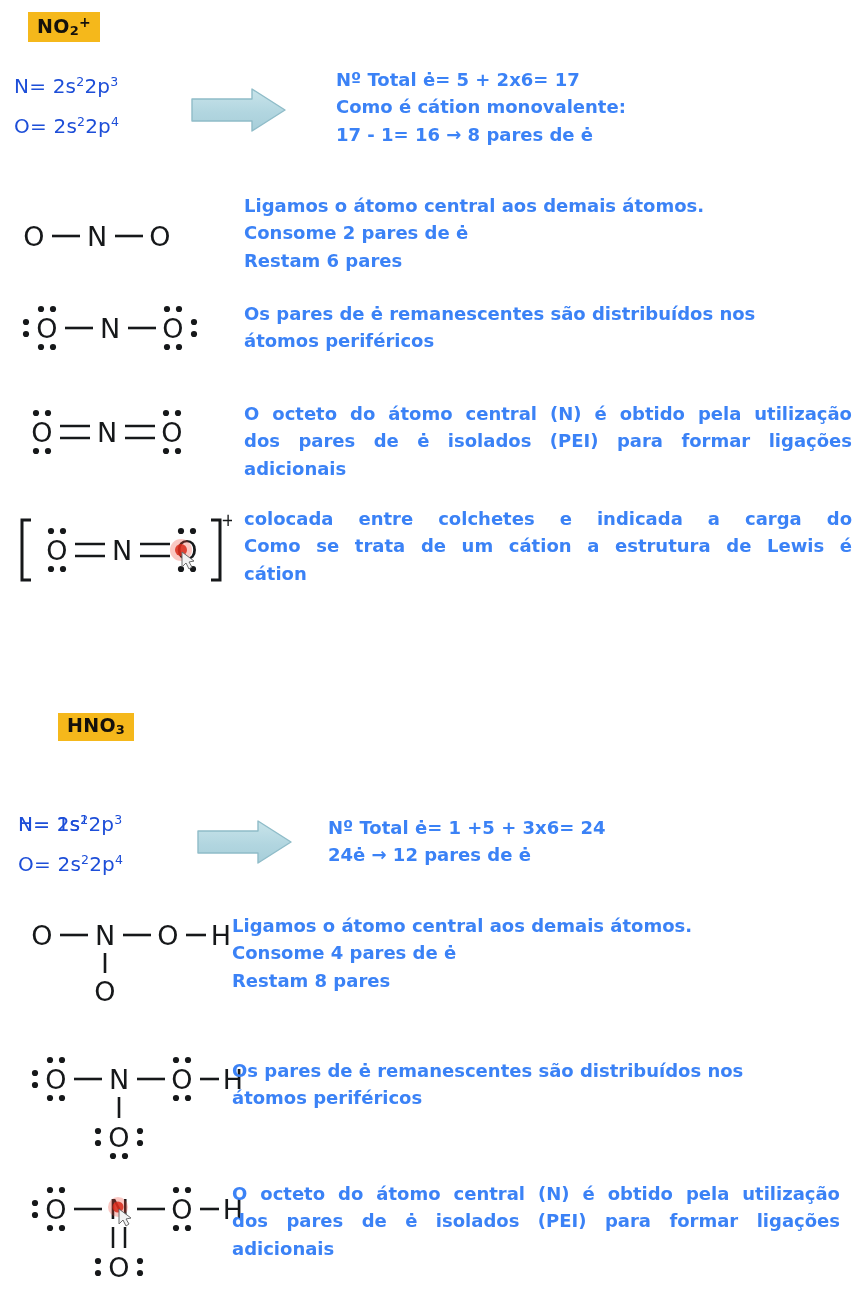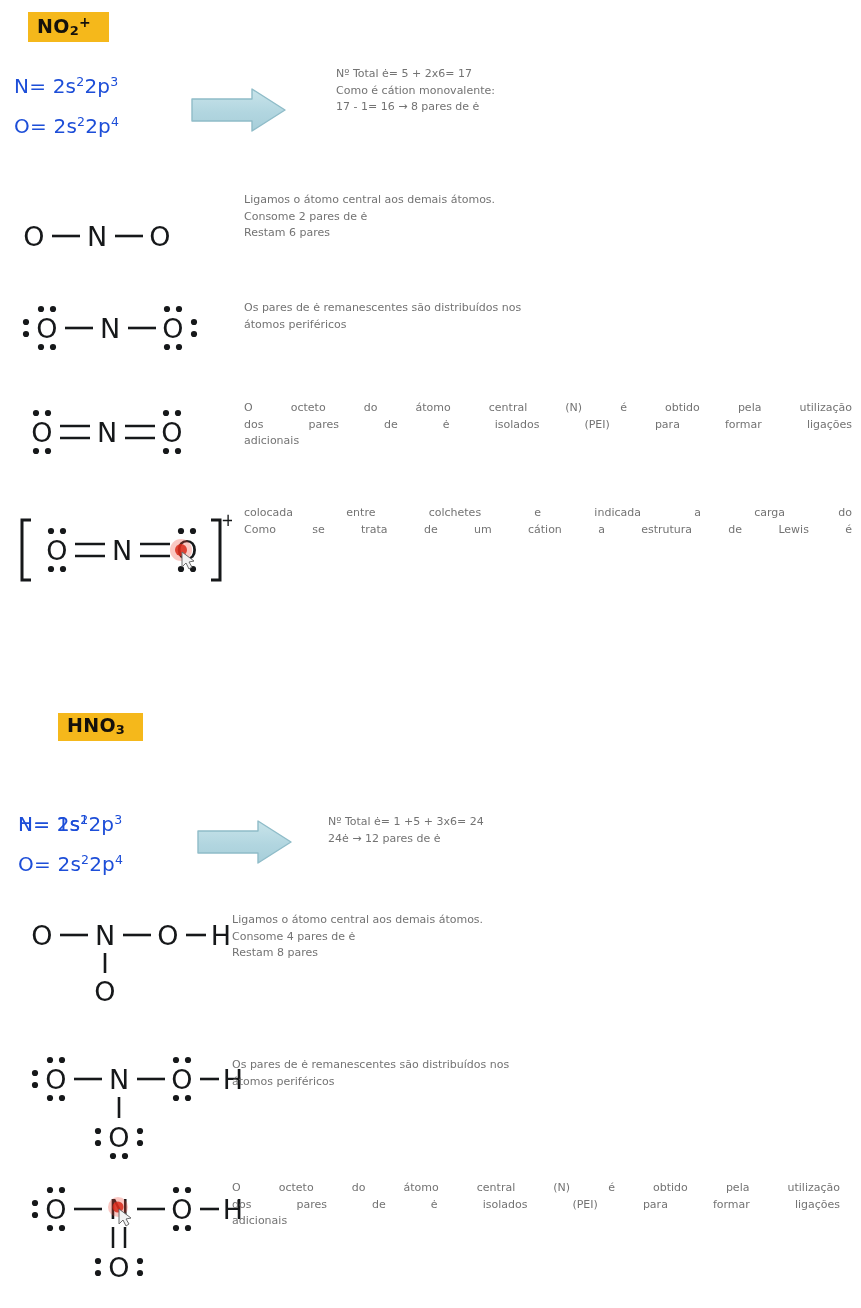--- a/index.html
+++ b/index.html
@@ -17,21 +17,21 @@
   }
 
   
   .badge {
     position: absolute;
     background: #f5b81b;
     color: #14110c;
     font-weight: bold;
     font-size: 19px;
     letter-spacing: .3px;
-    padding: 3px 18px 4px 9px;
+    padding: 3px 9px 4px 9px;
     line-height: 1.05;
     white-space: nowrap;
   }
   .badge sub { font-size: 13px; vertical-align: -2px; }
   .badge sup { font-size: 14px; vertical-align: 6px; }
 
   
   .cfg {
     position: absolute;
     font-size: 20px;
@@ -44,24 +44,25 @@
   
   .arrow {
     position: absolute;
     width: 98px;
     height: 48px;
   }
 
   
   .para {
     position: absolute;
-    font-size: 11px;
+    font-size: 18px;
     line-height: 1.52;
-    color: #737373;
+    color: #3b82f6;
     white-space: pre-line;
+    font-weight: bold;
   }
   .para.just {
     white-space: normal;
     text-align: justify;
   }
   .para.just > span { display: block; }
 
   
   .lewis {
     position: absolute;
@@ -214,20 +215,21 @@
   <svg width="34" height="34" viewBox="0 0 34 34">
     <circle cx="13" cy="12" r="11" fill="#ef4a38" opacity="0.30"></circle>
     <circle cx="13" cy="12" r="6" fill="#d8291a" opacity="0.85"></circle>
     <path d="M14,14 L14,29 L18,25 L21,31 L24,29 L21,24 L26,23 Z" fill="#f2f2f2" stroke="#6a6a6a" stroke-width="1"></path>
   </svg>
 </div>
 
 <div class="para just" style="left:244px; top:505px; width:608px;">
   <span style="text-align:justify; text-align-last:justify;">colocada entre colchetes e indicada a carga do</span>
   <span style="text-align:justify; text-align-last:justify;">Como se trata de um cátion a estrutura de Lewis é</span>
+  <span>cátion</span>
 </div>
 
 <div class="badge" style="left:58px; top:713px;">
   <span>HNO</span><sub>3</sub>
 </div>
 
 <div class="cfg" style="left:18px; top:812px;">
   <span>H=</span>
   <span>1s</span><sup>1</sup>
 </div>

